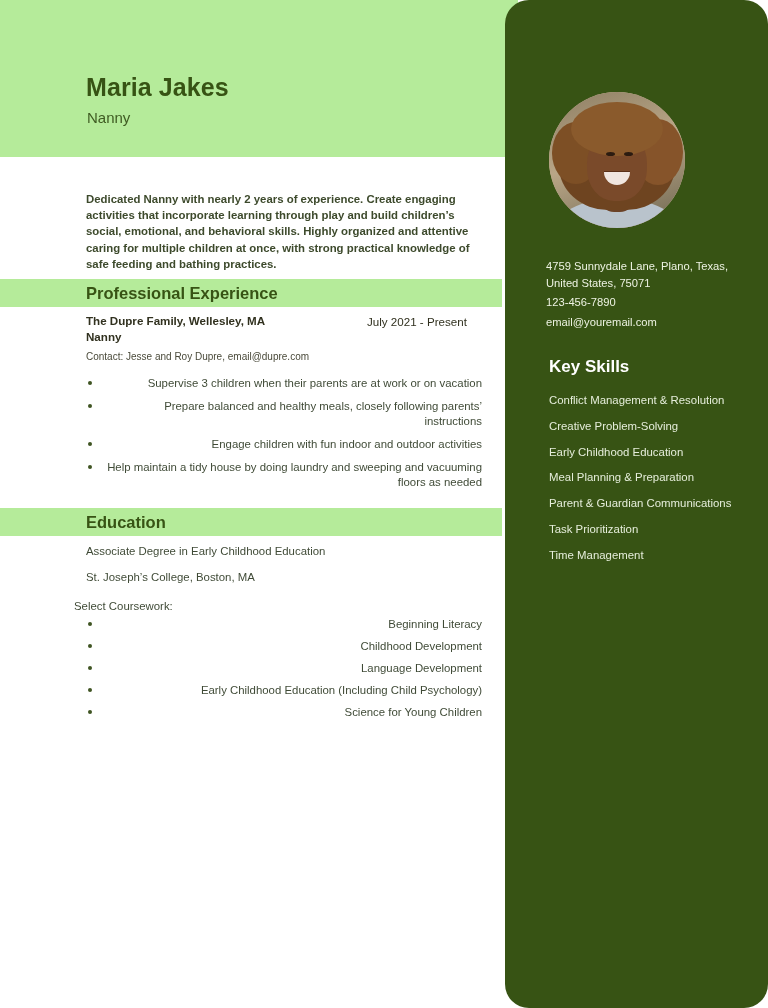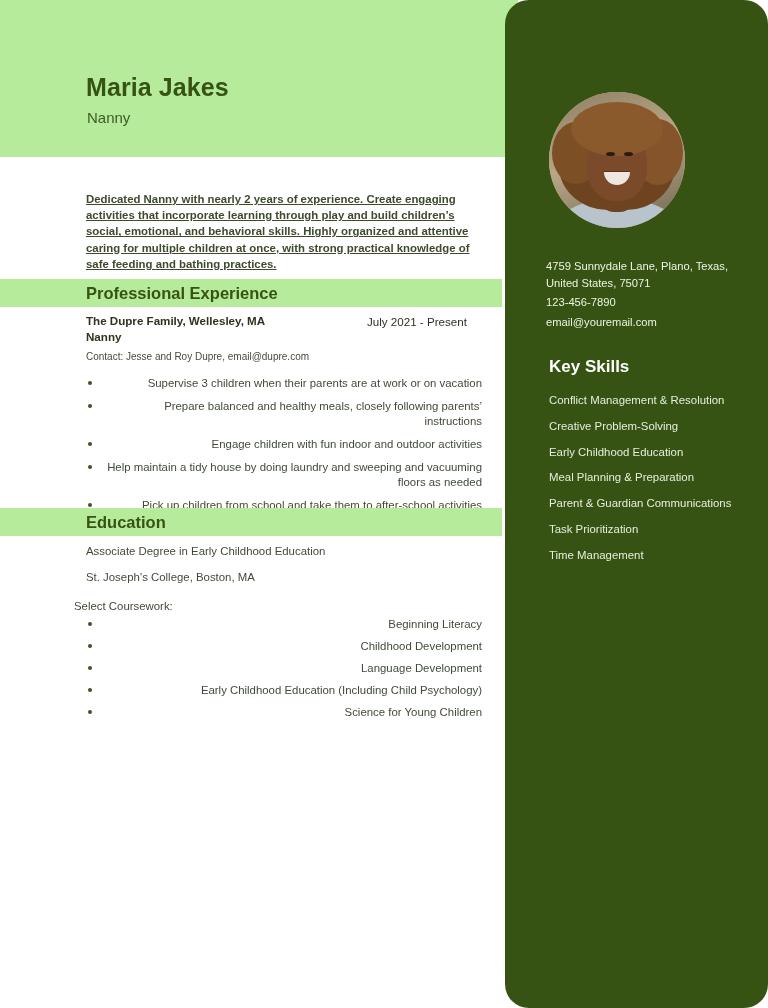--- a/index.html
+++ b/index.html
@@ -79,21 +79,20 @@
   #summary {
     position: absolute;
     left: 86px;
     top: 191px;
     width: 400px;
     font-size: 11.4px;
     font-weight: bold;
     color: #3d4a2c;
     line-height: 1.42;
     margin: 0;
-    text-decoration: underline;
   }
 
   
   .section-band {
     position: absolute;
     left: 0;
     width: 502px;
     height: 28px;
     background: #b5eb9a;
   }
@@ -350,21 +349,20 @@
     <div id="exp-employer">The Dupre Family, Wellesley, MA</div>
     <div id="exp-role">Nanny</div>
     <div id="exp-dates">July 2021 - Present</div>
     <div id="exp-contact">Contact: Jesse and Roy Dupre, email@dupre.com</div>
 
     <ul id="exp-bullets" class="bullets">
       <li>Supervise 3 children when their parents are at work or on vacation</li>
       <li>Prepare balanced and healthy meals, closely following parents’ instructions</li>
       <li>Engage children with fun indoor and outdoor activities</li>
       <li>Help maintain a tidy house by doing laundry and sweeping and vacuuming floors as needed</li>
-      <li>Pick up children from school and take them to after-school activities</li>
     </ul>
 
     <div id="band-education" class="section-band">
       <div class="section-band-title">Education</div>
     </div>
 
     <div id="edu-degree">Associate Degree in Early Childhood Education</div>
     <div id="edu-school">St. Joseph’s College, Boston, MA</div>
     <div id="coursework-label">Select Coursework:</div>
 

